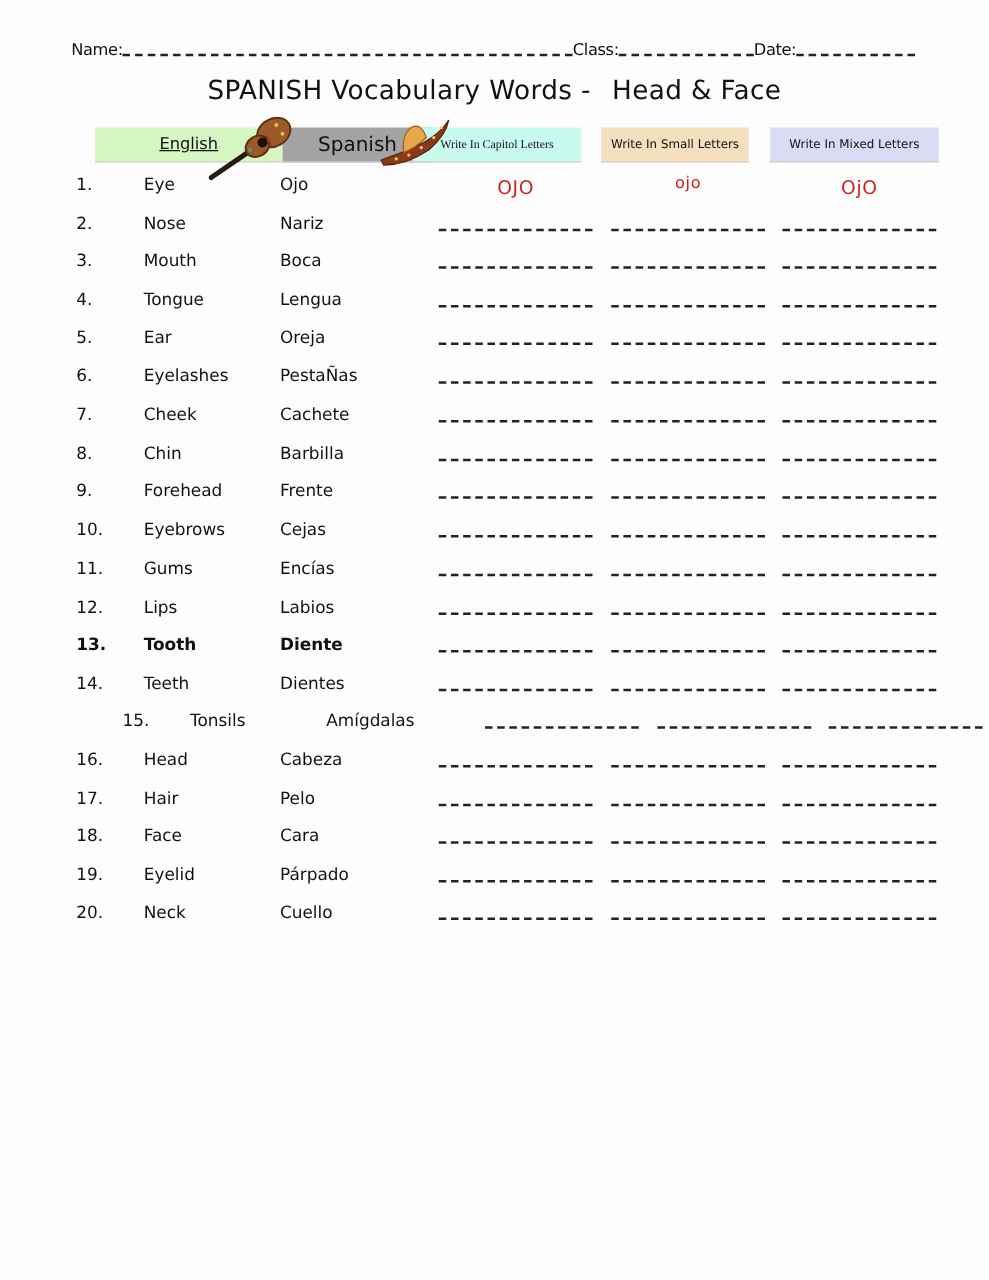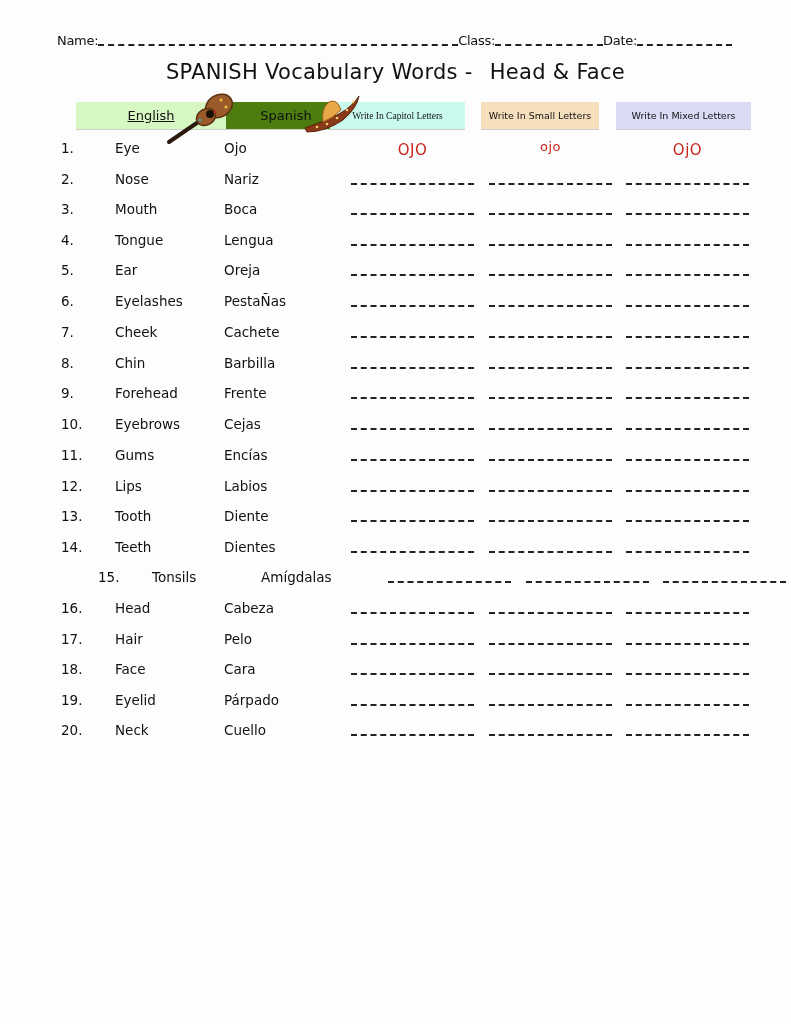--- a/index.html
+++ b/index.html
@@ -4,37 +4,37 @@
 <style>
   html, body { margin: 0; padding: 0; }
   body {
     width: 791px; height: 1024px; background: #fdfdfd;
     font-family: "DejaVu Sans", "Liberation Sans", sans-serif;
     color: #111; position: relative; overflow: hidden;
   }
   .topline {
     position: absolute; left: 57px; top: 33px; width: 692px;
     font-size: 13px; white-space: nowrap; letter-spacing: -0.3px;
-    display: flex; align-items: flex-end;
+    display: flex; align-items: flex-start;
   }
   .topline .lbl { font-weight: normal; }
   .topline .blank { border-bottom: 2px dashed #222; height: 10px; margin-bottom: 2px; }
   .title {
     position: absolute; left: 0; top: 60px; width: 791px; text-align: center;
     font-size: 21px; letter-spacing: 0.3px;
   }
   .title .gap { display: inline-block; width: 10px; }
   .hdr {
     position: absolute; top: 102px; height: 27px; display: flex;
     align-items: center; justify-content: center;
     border-bottom: 1px solid #cfcfcf;
   }
   .hdr span { position: relative; z-index: 2; }
   .h-en { left: 76px; width: 150px; background: #d6f7c2; font-size: 13px; text-decoration: underline; }
-  .h-es { left: 226px; width: 120px; background: #4d7c0f; font-size: 13px; justify-content: center; }
+  .h-es { left: 226px; width: 120px; background: #a3a3a3; font-size: 16px; justify-content: center; }
   .h-cap { left: 330px; width: 135px; background: #c9faee; font-size: 9.5px; font-family: Liberation Serif, serif; }
   .h-sm { left: 481px; width: 118px; background: #f6dfbc; font-size: 9.5px; }
   .h-mx { left: 616px; width: 135px; background: #dadcf6; font-size: 9.5px; }
   .guitar { position: absolute; left: 163px; top: 90px; width: 75px; height: 58px; z-index: 3; }
   .sombrero { position: absolute; left: 303px; top: 92px; width: 58px; height: 42px; z-index: 3; }
   .row { position: absolute; left: 0; width: 791px; height: 24px; font-size: 13.5px; }
   .row .num { position: absolute; left: 61px; }
   .row .en { position: absolute; left: 115px; }
   .row .es { position: absolute; left: 224px; }
   .row .line { position: absolute; top: 12px; width: 123px; border-bottom: 2px dashed #222; }
@@ -190,21 +190,21 @@
       <span class="line l3"></span>
     </div>
     <div class="row" style="top: 478px; text-decoration: underline;">
       <span class="num">12.</span>
       <span class="en">Lips</span>
       <span class="es">Labios</span>
       <span class="line l1"></span>
       <span class="line l2"></span>
       <span class="line l3"></span>
     </div>
-    <div class="row" style="top: 508px;">
+    <div class="row" style="top: 508px; font-weight: bold;">
       <span class="num">13.</span>
       <span class="en">Tooth</span>
       <span class="es">Diente</span>
       <span class="line l1"></span>
       <span class="line l2"></span>
       <span class="line l3"></span>
     </div>
     <div class="row" style="top: 539px;">
       <span class="num">14.</span>
       <span class="en">Teeth</span>

